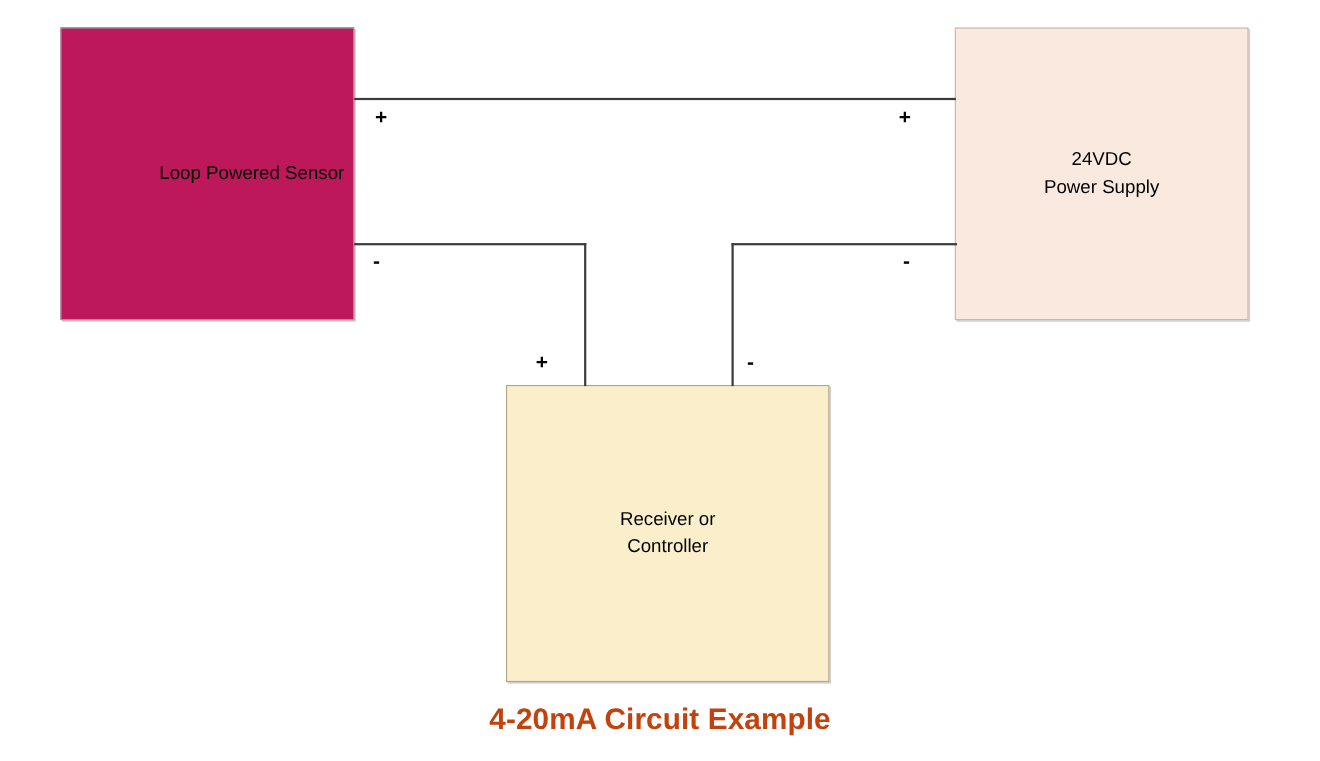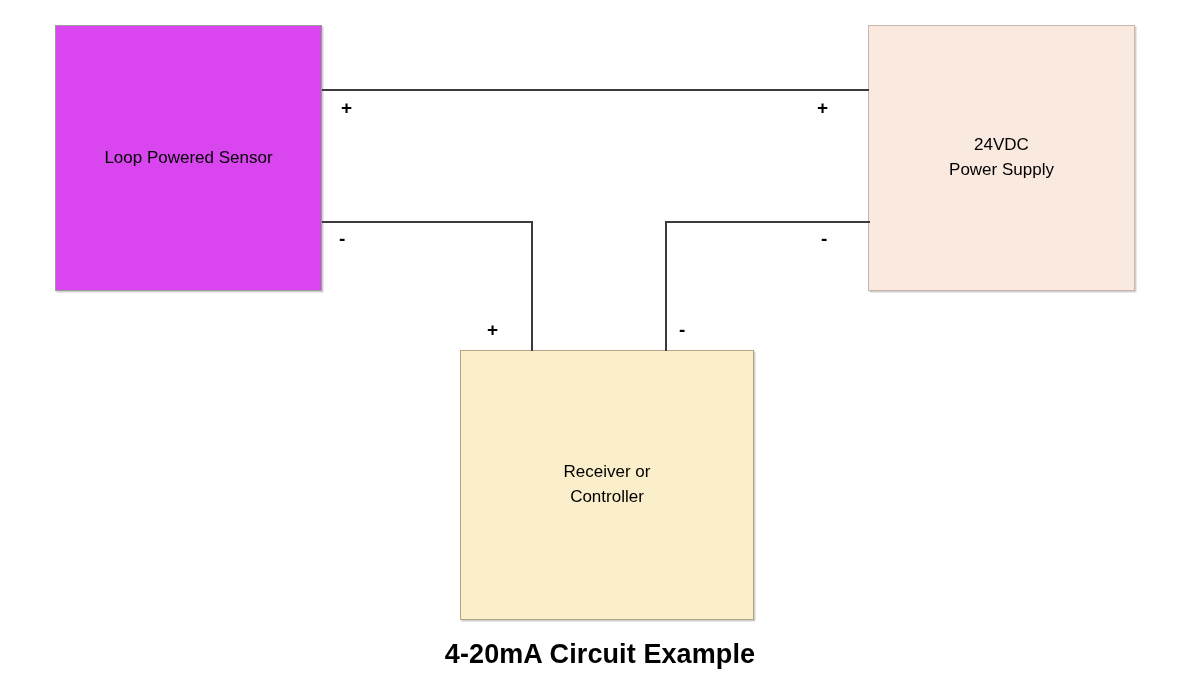--- a/index.html
+++ b/index.html
@@ -117,31 +117,31 @@
 
   
   #diagram-title {
     position: absolute;
     left: 0;
     top: 639px;
     width: 1200px;
     text-align: center;
     font-size: 27px;
     font-weight: 700;
-    color: #000000;
+    color: #c2410c;
     font-family: "Liberation Sans", sans-serif;
     letter-spacing: 0.1px;
   }
 </style>
 </head>
 <body>
 
 <div id="canvas">
 
-  <div class="block" id="block-sensor" style="background:#d946ef;border-color:#9a9a9a;">
+  <div class="block" id="block-sensor" style="background:#be185d;border-color:#9a9a9a;justify-content:flex-end;">
     <span class="block-label">Loop Powered Sensor</span>
   </div>
 
   <div class="block" id="block-power-supply" style="background:#f9e9df;border-color:#c9b5ab;">
     <span class="block-label">24VDC
 Power Supply</span>
   </div>
 
   <div class="block" id="block-receiver" style="background:#fbeecb;border-color:#b3a583;">
     <span class="block-label">Receiver or

